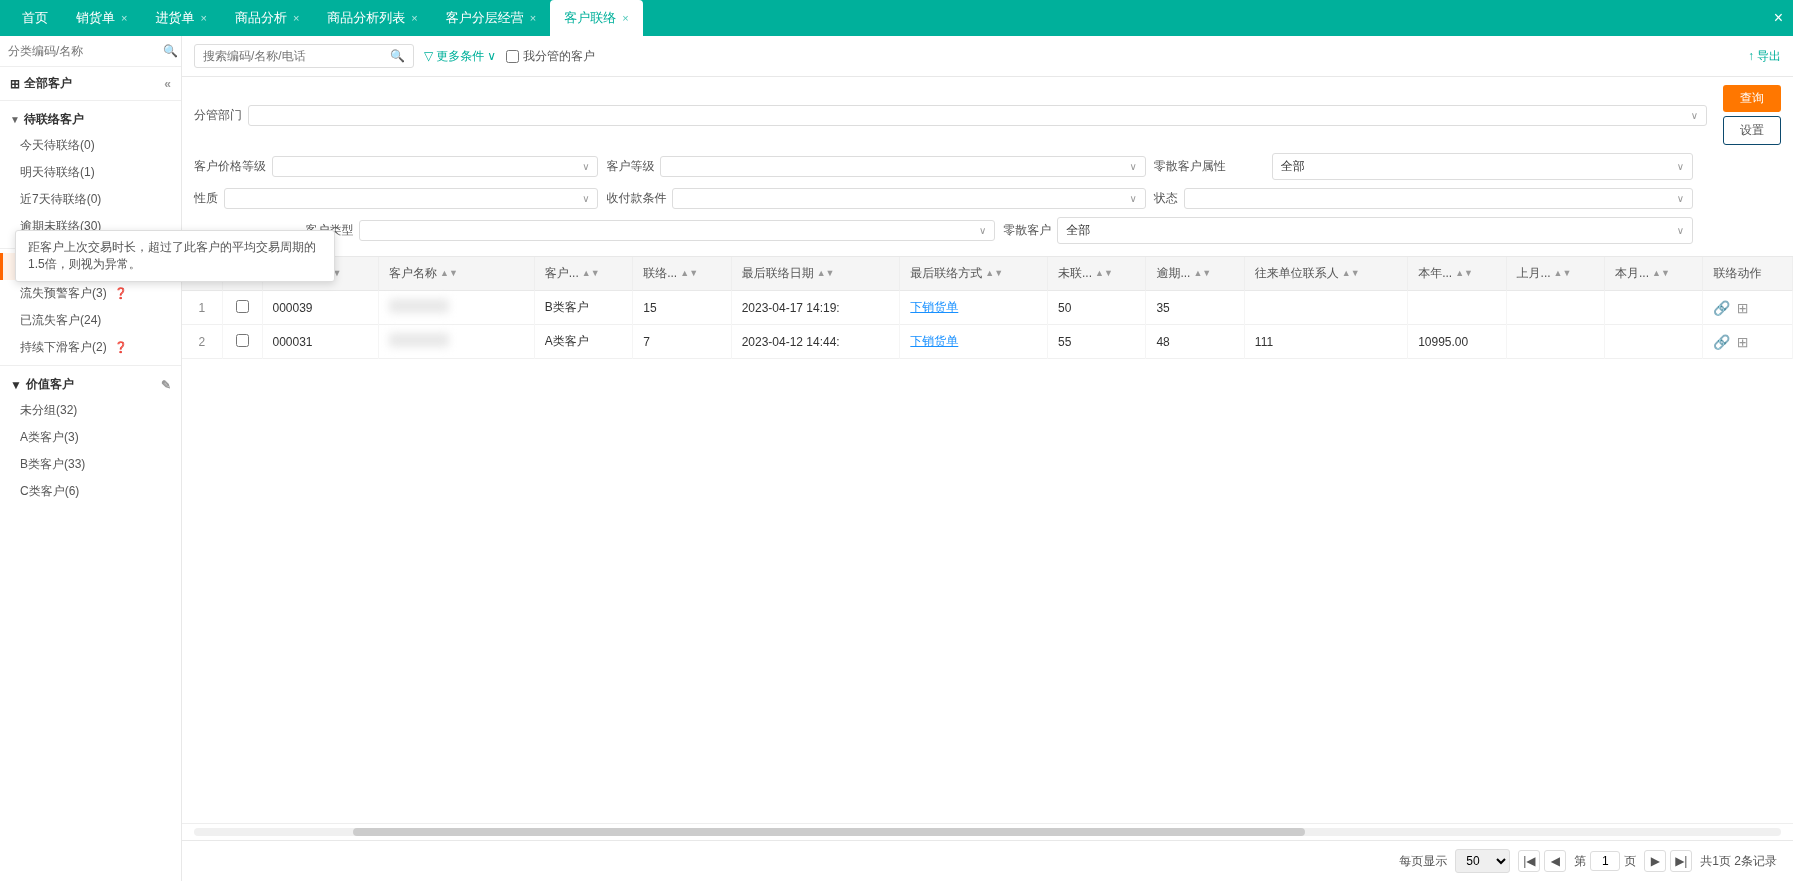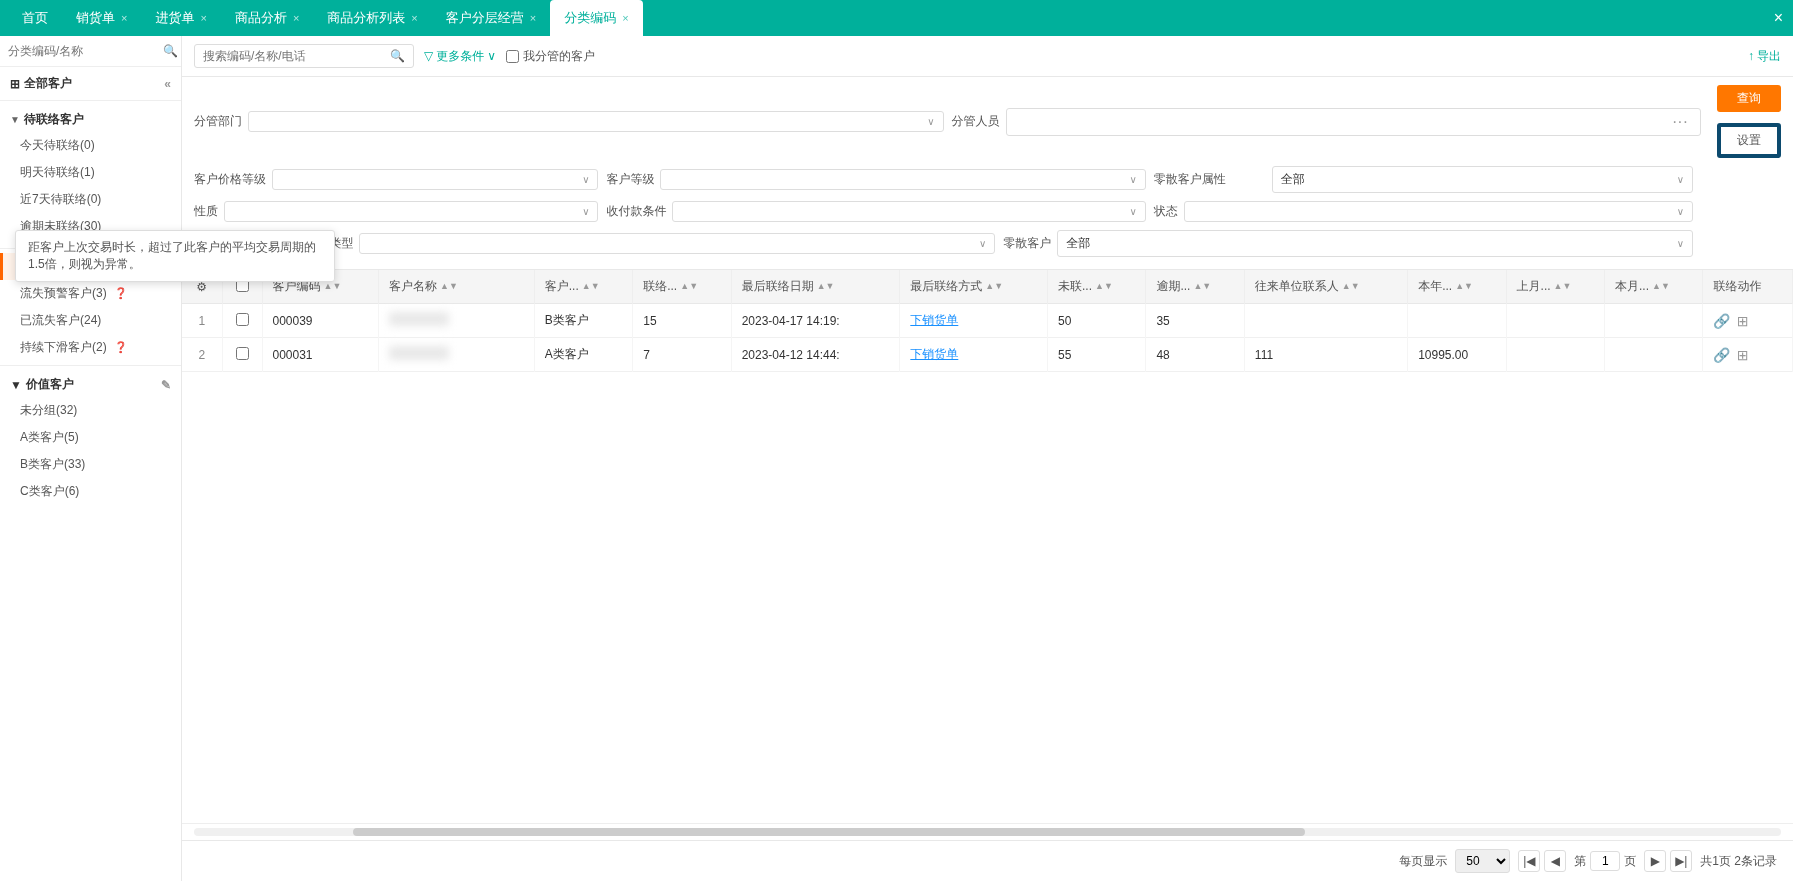--- a/index.html
+++ b/index.html
@@ -115,28 +115,28 @@
       flex: 1; border: 1px solid #ddd; border-radius: 3px; padding: 4px 8px;
       font-size: 12px; background: #fff; display: flex; align-items: center;
       justify-content: space-between; cursor: pointer; min-width: 0; overflow: hidden;
     }
     .filter-select .placeholder { color: #bbb; font-size: 12px; }
     .filter-select .arrow { color: #999; font-size: 10px; flex-shrink: 0; }
 
     .filter-cell-dots { color: #999; cursor: pointer; padding: 0 4px; font-size: 16px; }
 
     .filter-action-btns {
-      display: flex; flex-direction: column; gap: 11px; margin-left: 8px;
+      display: flex; flex-direction: column; gap: 4px; margin-left: 8px;
     }
     .btn-query {
       background: #ff7700; color: #fff; border: none; border-radius: 3px;
       padding: 5px 16px; font-size: 12px; cursor: pointer;
     }
     .btn-settings {
-      background: #fff; color: #555; border: 4px solid #0c4a6e; border-radius: 3px;
+      background: #fff; color: #555; border: 1px solid #0c4a6e; border-radius: 3px;
       padding: 5px 16px; font-size: 12px; cursor: pointer;
     }
 
     
     .table-area {
       flex: 1; overflow: auto; background: #fff; margin: 0;
     }
 
     table {
       width: 100%; border-collapse: collapse; font-size: 12px;
@@ -242,21 +242,21 @@
   </div>
   <div class="nav-item">
     <span>商品分析列表</span>
     <span class="close-x">×</span>
   </div>
   <div class="nav-item">
     <span>客户分层经营</span>
     <span class="close-x">×</span>
   </div>
   <div class="nav-item active">
-    <span>分类编码</span>
+    <span>客户联络</span>
     <span class="close-x">×</span>
   </div>
   <div class="nav-close-all">×</div>
 </div>
 
 <div class="main-layout">
 
   <div class="sidebar">
     <div class="sidebar-search">
       <input type="text" placeholder="分类编码/名称" style="">
@@ -316,21 +316,21 @@
         <span>价值客户</span>
       </div>
       <div style="display:flex;gap:4px;">
         <span style="color:#999;cursor:pointer;">✎</span>
       </div>
     </div>
     <div class="sidebar-item">
       <span>未分组(32)</span>
     </div>
     <div class="sidebar-item">
-      <span>A类客户(5)</span>
+      <span>A类客户(3)</span>
     </div>
     <div class="sidebar-item">
       <span>B类客户(33)</span>
     </div>
     <div class="sidebar-item">
       <span>C类客户(6)</span>
     </div>
   </div>
 
   <div class="content-area">
@@ -356,27 +356,20 @@
     </div>
 
     <div class="advanced-filter">
 
       <div class="filter-row">
         <div class="filter-cell" style="flex:2;">
           <label>分管部门</label>
           <div class="filter-select" style="flex:1;">
             <span class="placeholder"></span>
             <span class="arrow">∨</span>
-          </div>
-        </div>
-        <div class="filter-cell" style="flex:2;">
-          <label>分管人员</label>
-          <div class="filter-select" style="flex:1;">
-            <span class="placeholder"></span>
-            <span class="filter-cell-dots">···</span>
           </div>
         </div>
         <div class="filter-action-btns">
           <button class="btn-query">查询</button>
           <button class="btn-settings">设置</button>
         </div>
       </div>
 
       <div class="filter-row">
         <div class="filter-cell" style="flex:1.5;">

